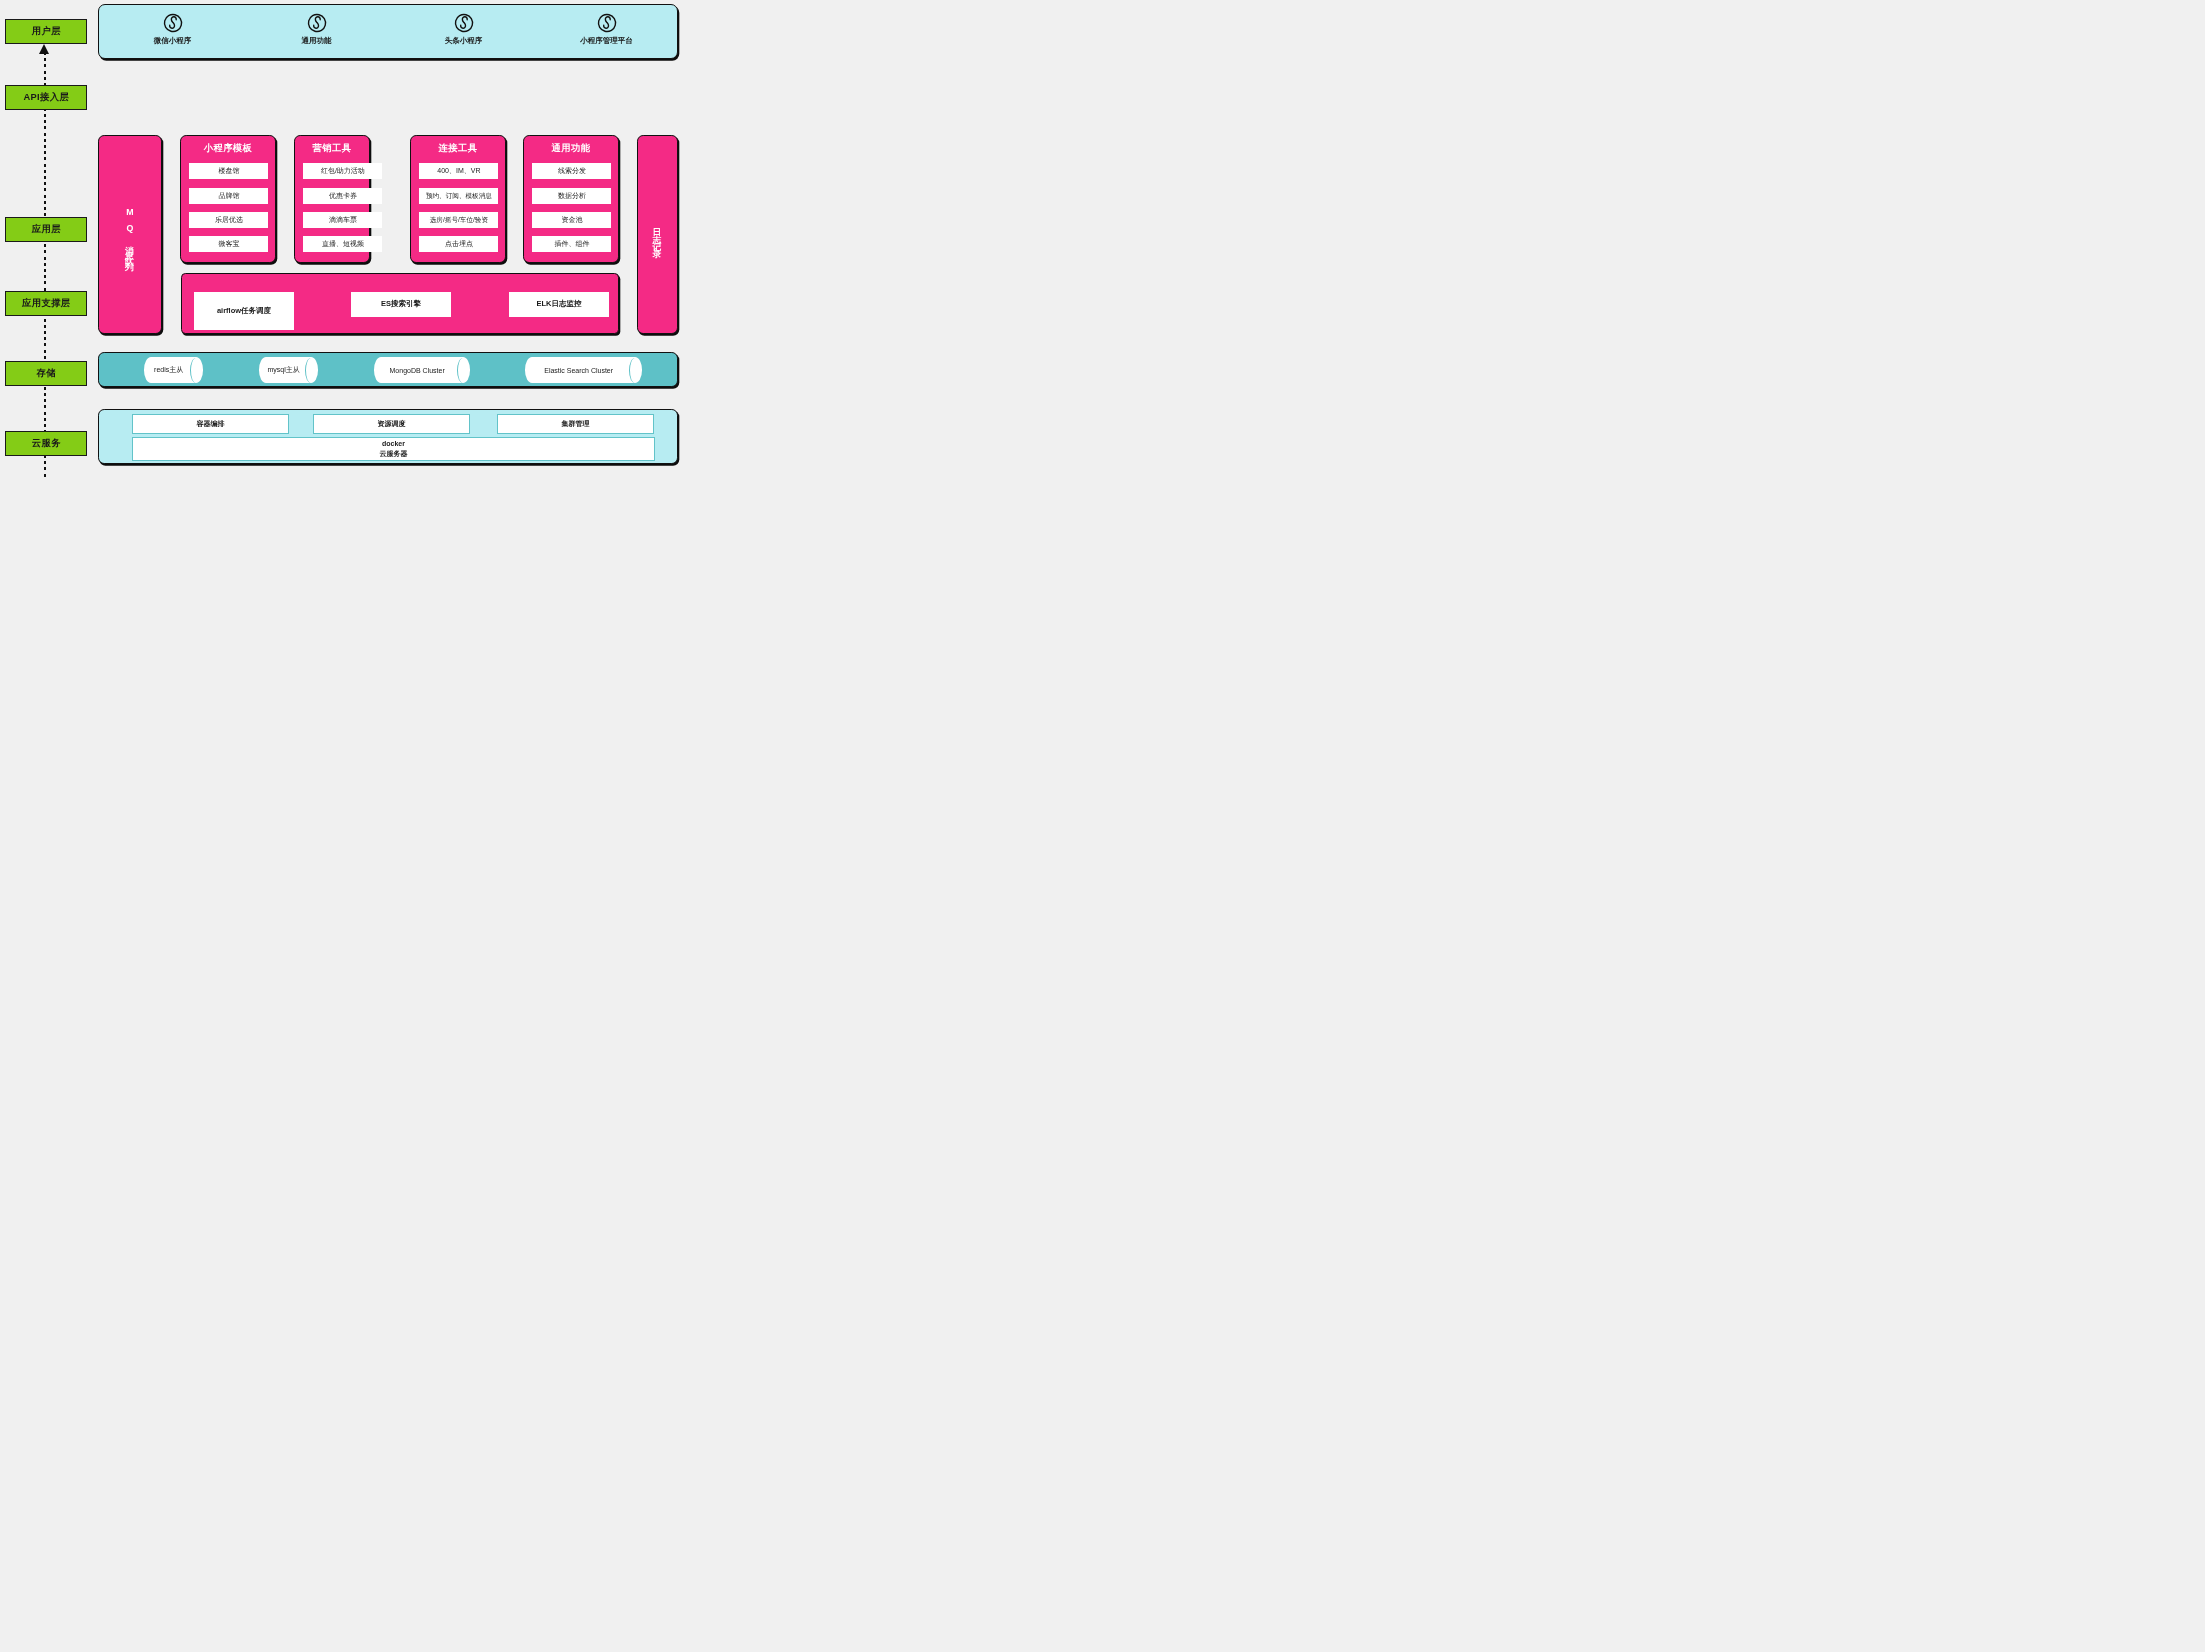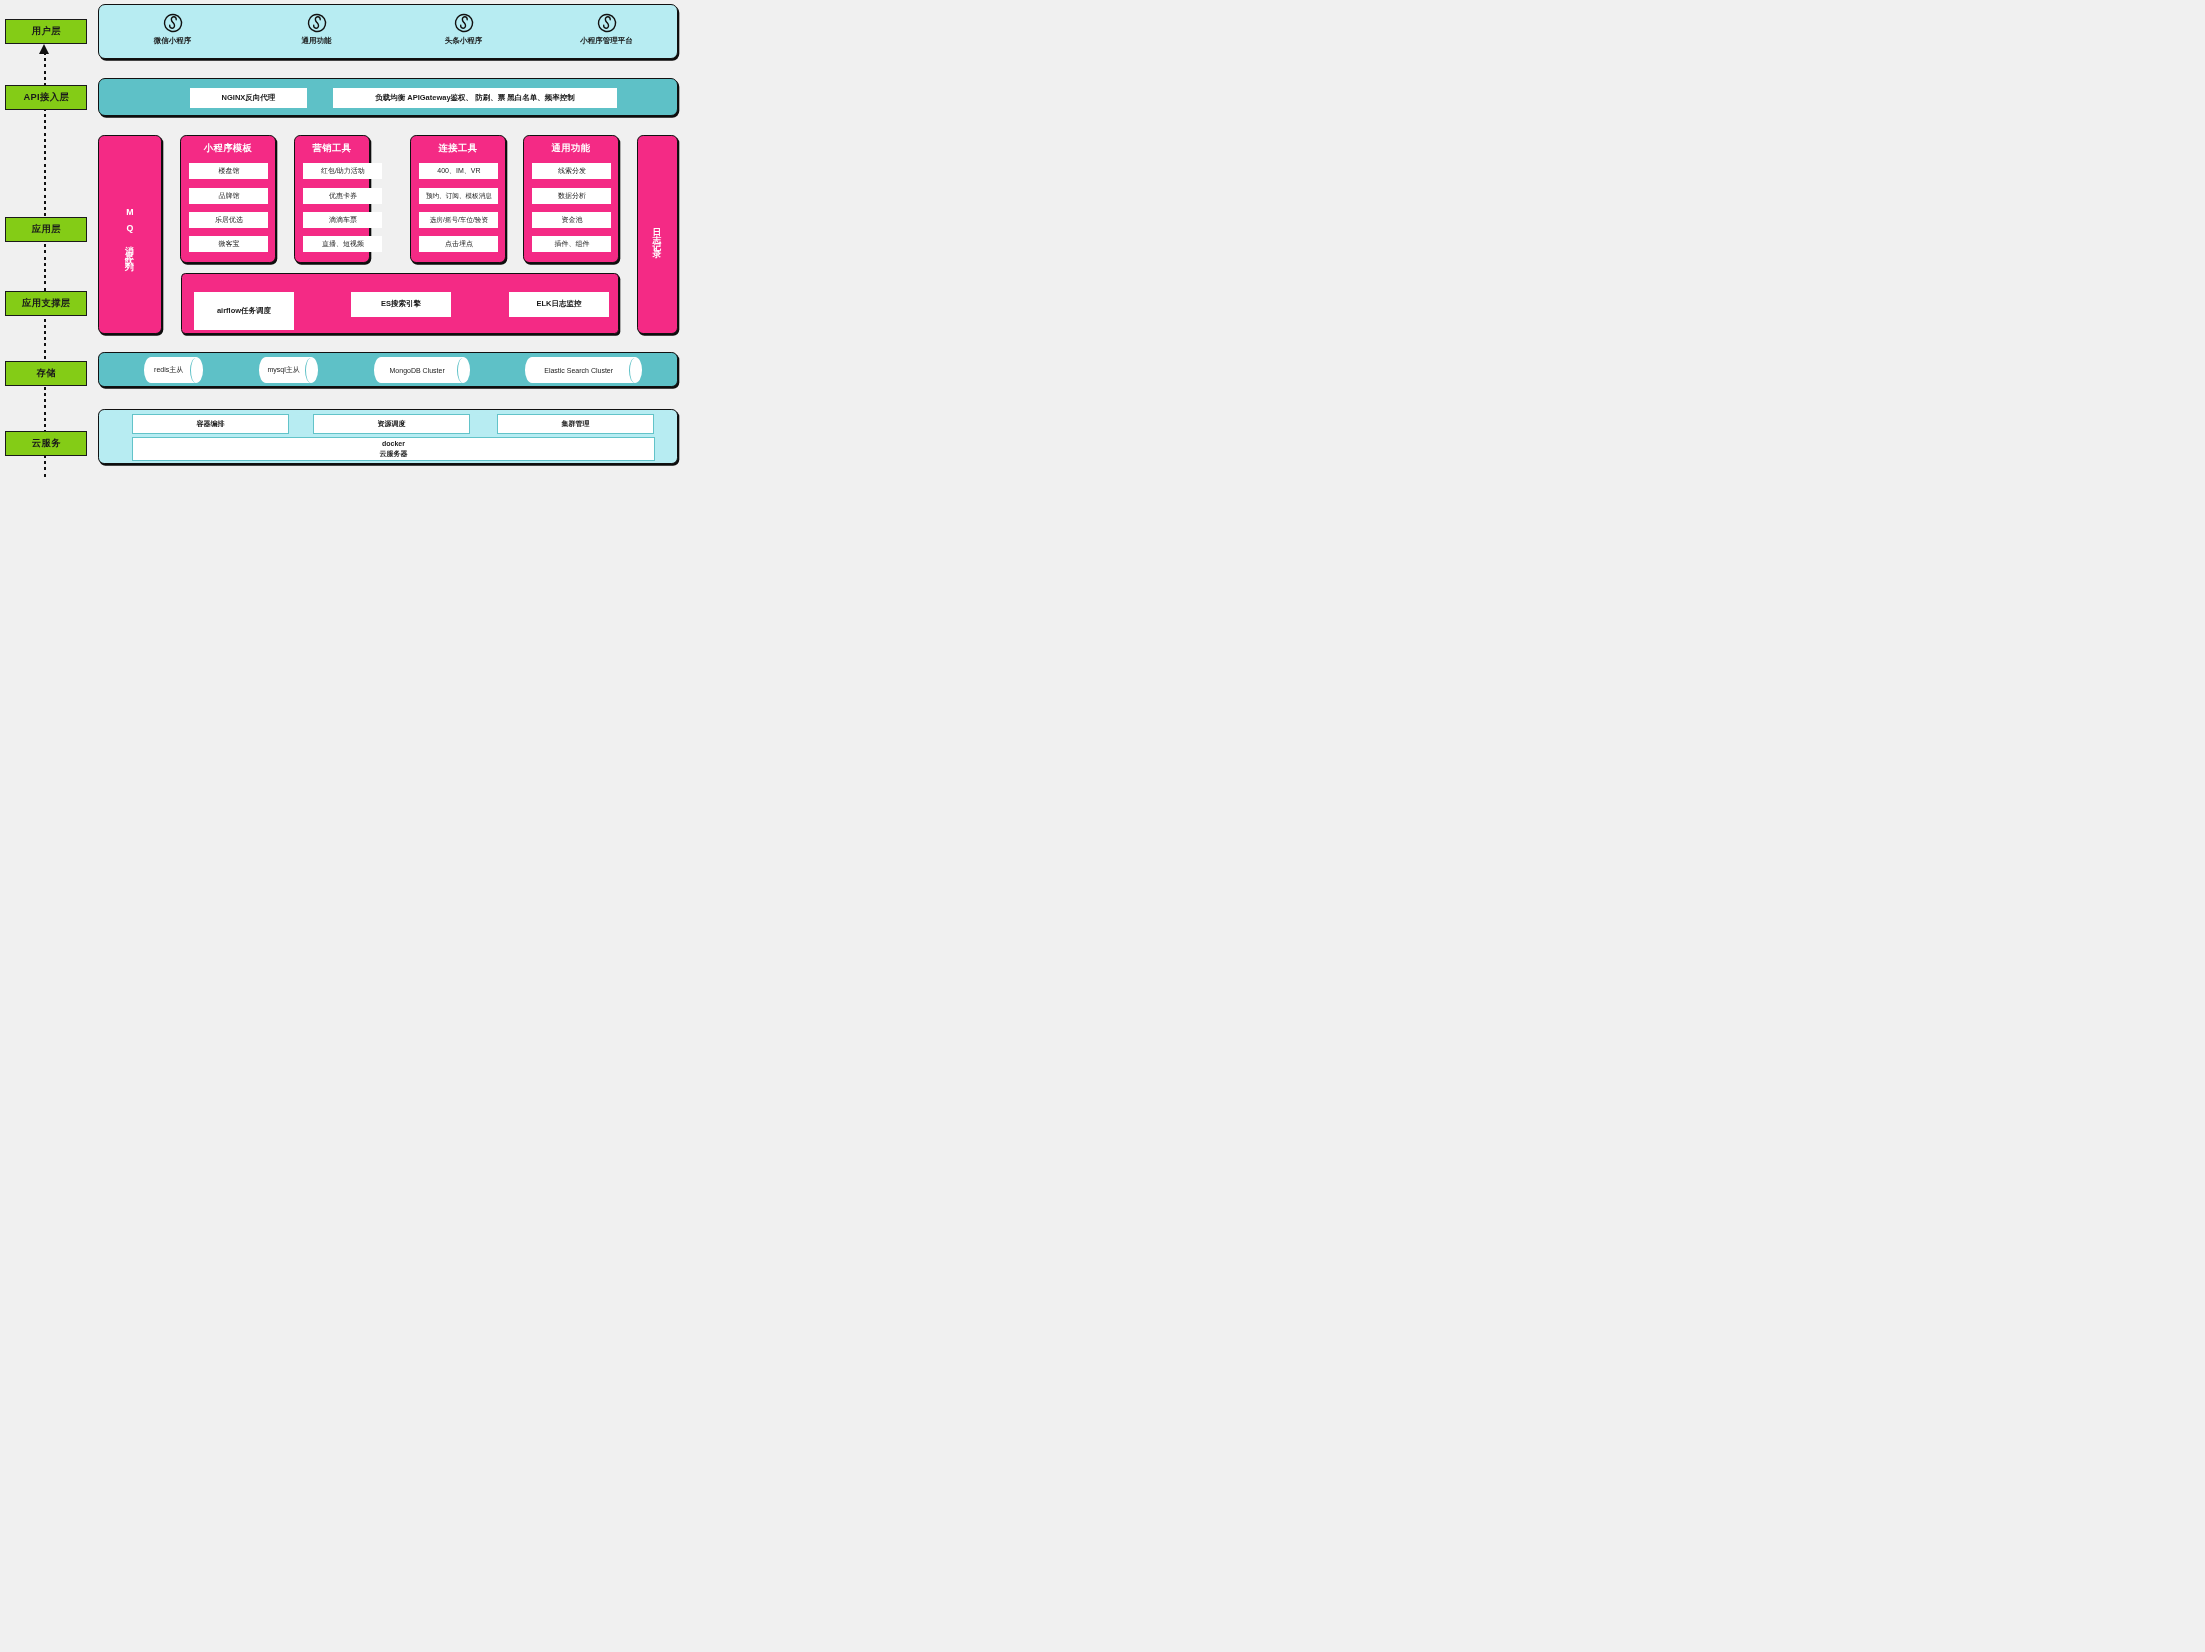--- a/index.html
+++ b/index.html
@@ -132,28 +132,20 @@
       <svg width="20" height="20" viewBox="0 0 48 48">
           <g transform="rotate(14 24 24)">
             <circle cx="24" cy="24" r="20.5" fill="none" stroke="#111" stroke-width="3.4"></circle>
             <path d="M 29.5 14.5 A 5.8 5.8 0 1 0 18.2 16.6 C 18.9 20.2 21.6 21.5 23.6 22.9 C 25.6 24.3 28.3 25.6 29 29.2 A 5.8 5.8 0 1 1 17.7 31.3" fill="none" stroke="#111" stroke-width="3.4" stroke-linecap="round"></path>
           </g>
         </svg>
       <span class="mp-label">小程序管理平台</span>
     </div>
   </div>
 
-  <div class="bar bar-teal" style="left:98px;top:78px;width:580px;height:38px">
-    <div class="white-box" style="left:91px;top:9.3px;width:117px;height:19.4px">
-      <span>NGINX反向代理</span>
-    </div>
-    <div class="white-box" style="left:234px;top:9.3px;width:284px;height:19.4px">
-      <span>负载均衡 APIGateway鉴权、 防刷、票 黑白名单、频率控制</span>
-    </div>
-  </div>
 
   <div class="pink-col" style="left:98px;top:135px;width:64px;height:199px">
     <div class="vert-text">MQ消息队列</div>
   </div>
 
   <div class="pink-col" style="left:180px;top:135px;width:96px;height:128px">
     <div class="col-title">小程序模板</div>
     <div class="white-box col-item" style="top:27px">
         <span>楼盘馆</span>
       </div>

